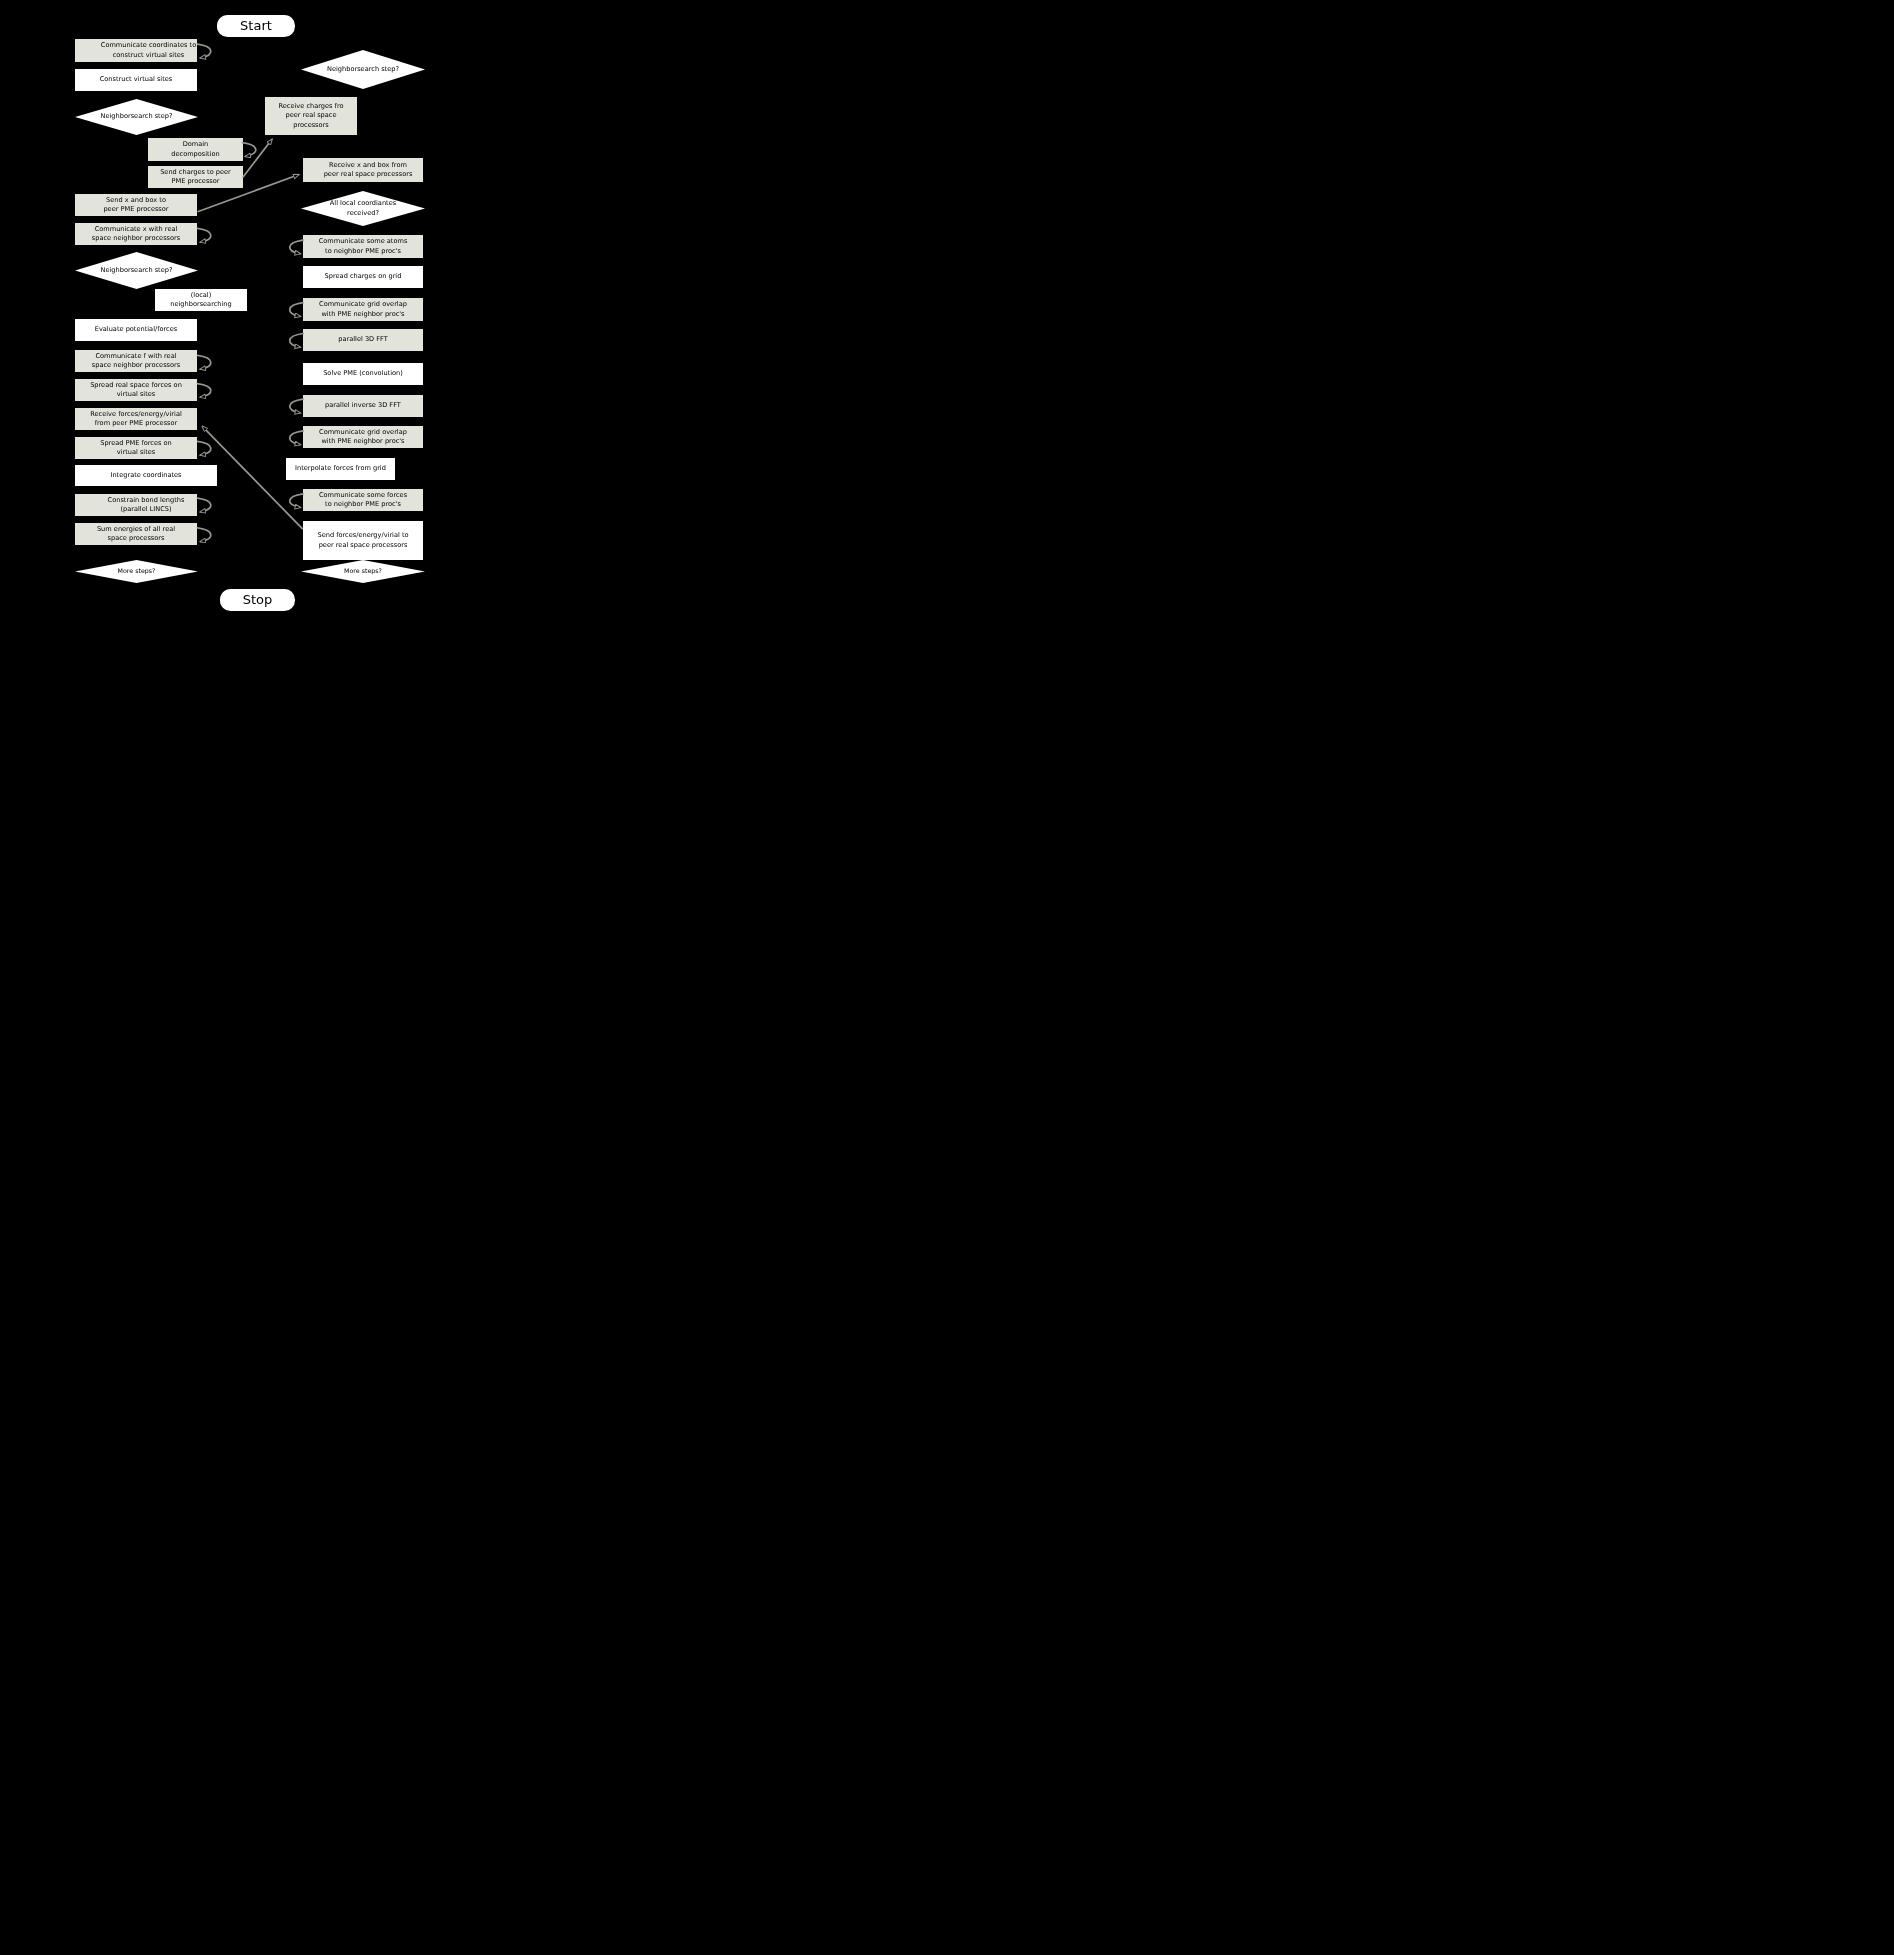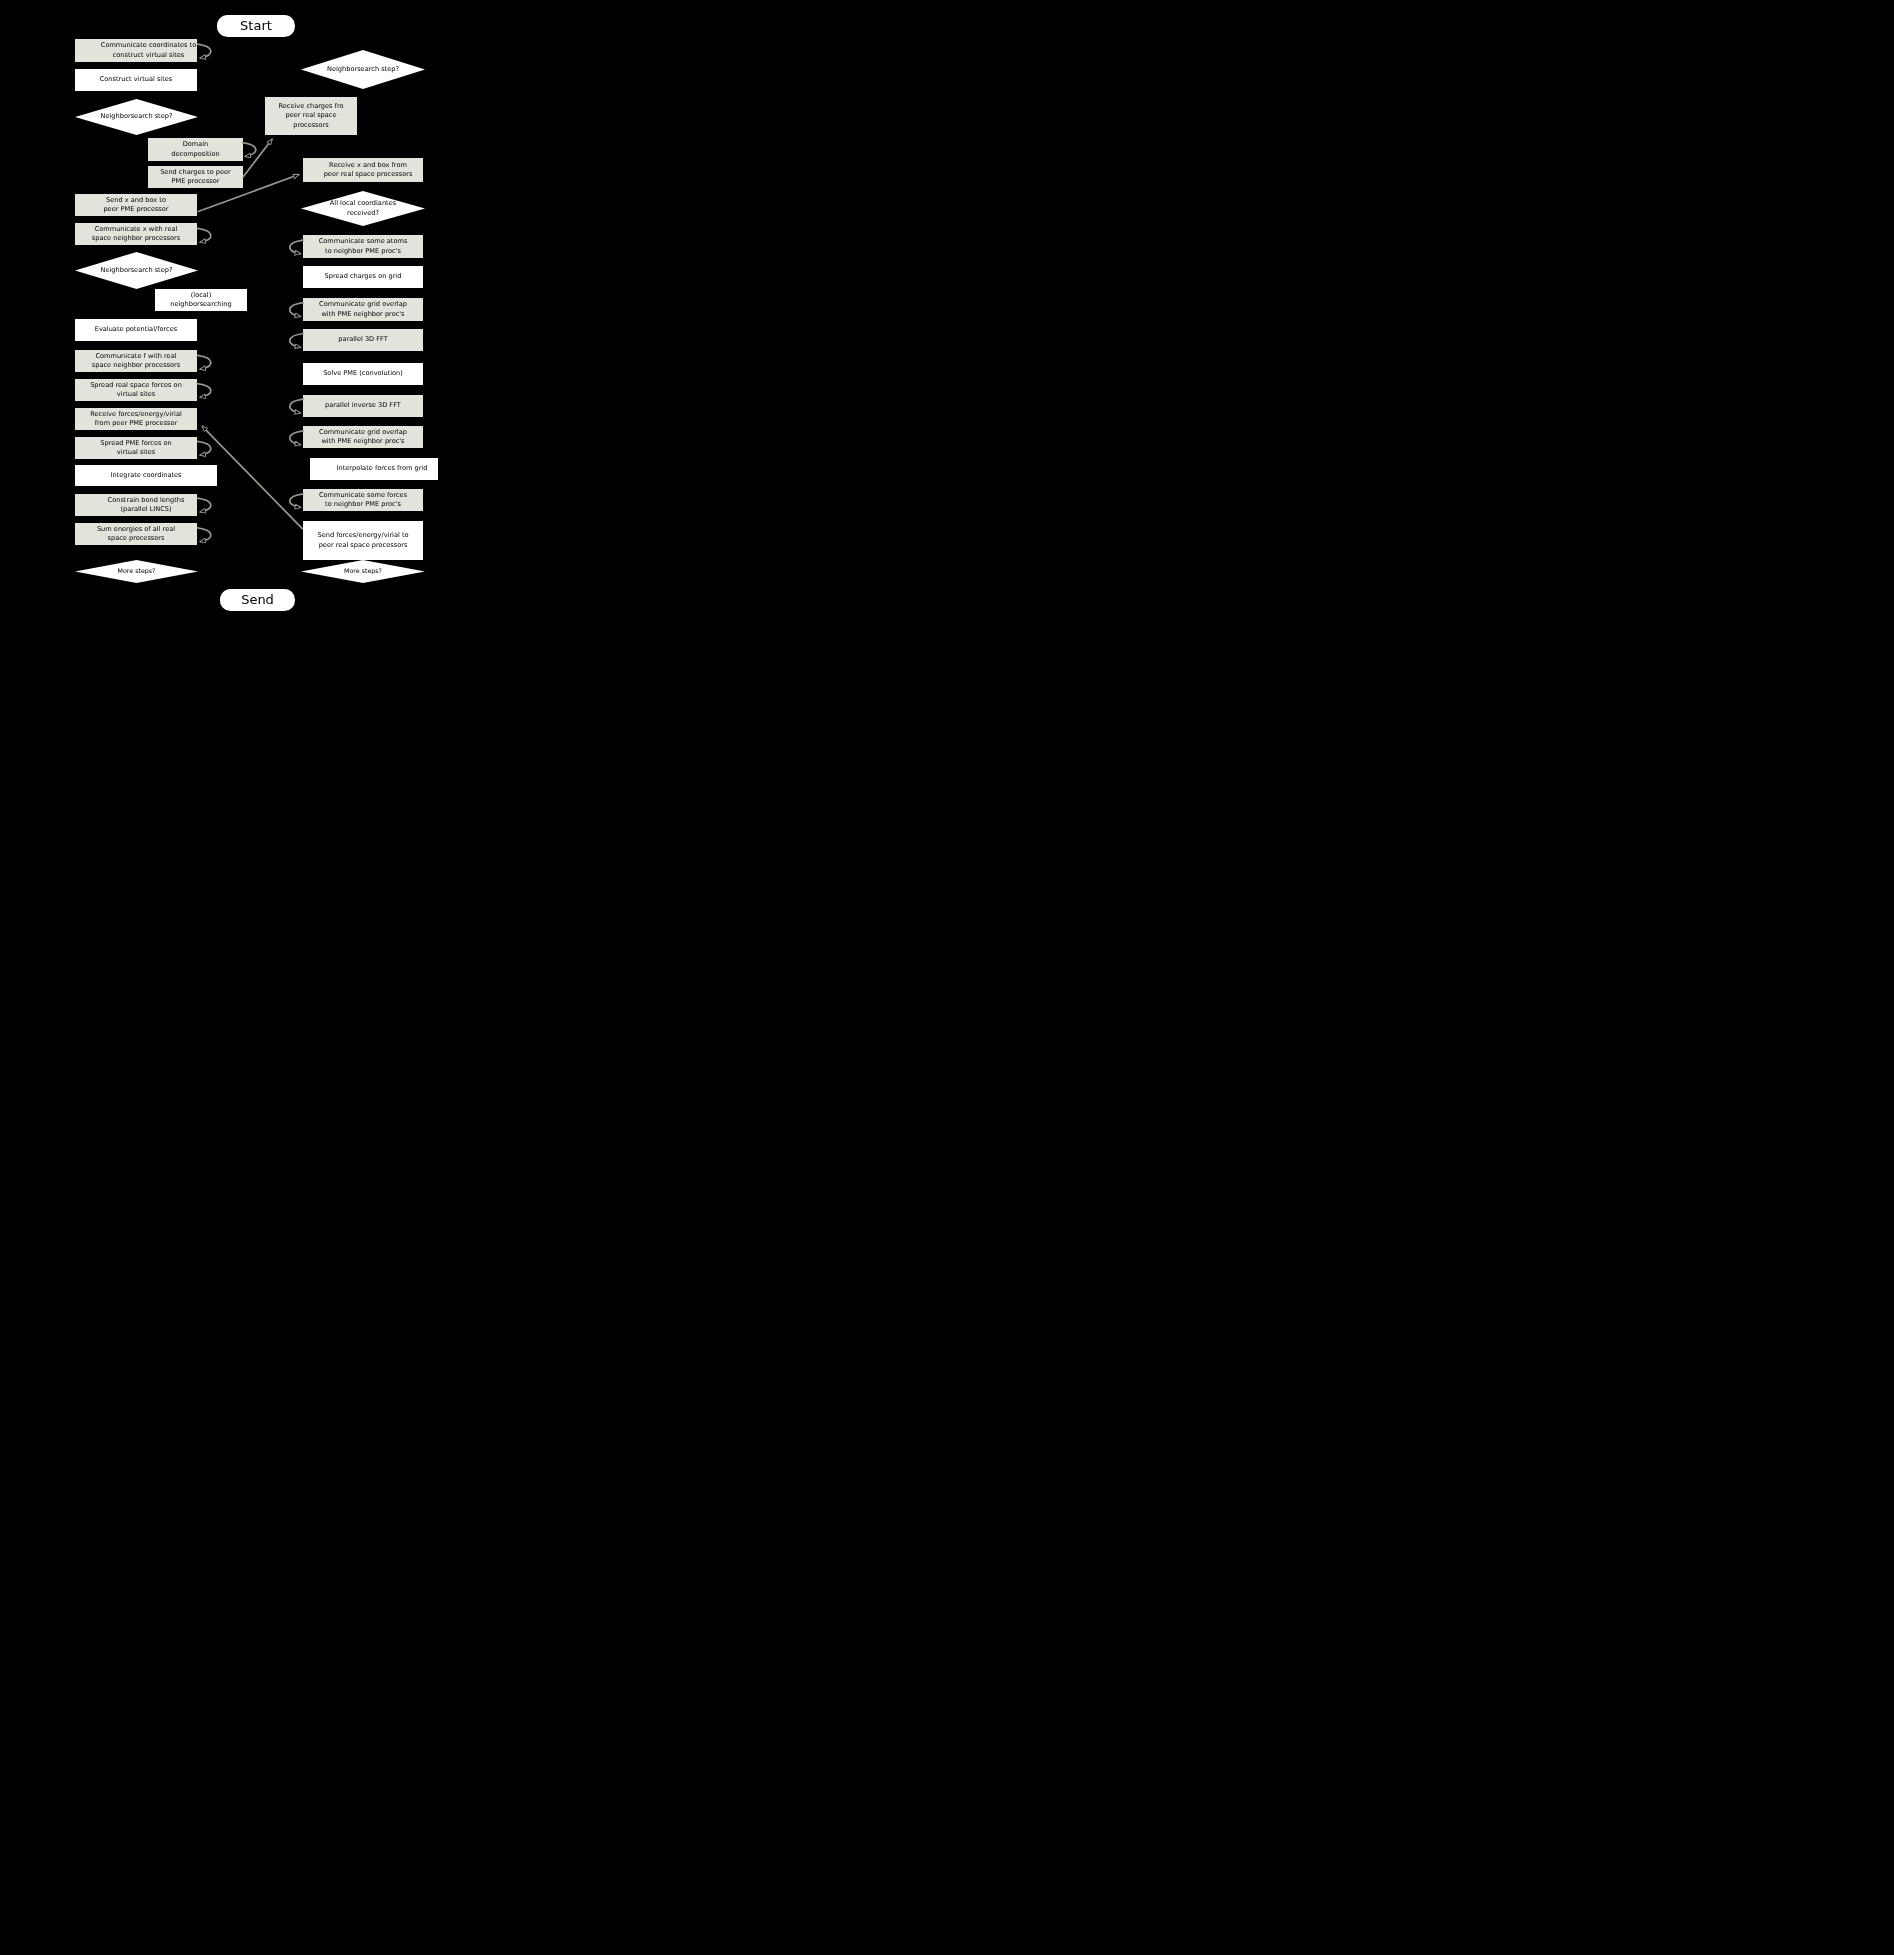--- a/index.html
+++ b/index.html
@@ -46,21 +46,21 @@
     stroke-linecap:round;
     marker-end:url(#ah);
   }
 </style>
 </head>
 <body>
 
 <div id="diagram">
 
   <div class="node terminator" style="left:217px;top:15px;width:78px;height:21.5px;">Start</div>
-  <div class="node terminator" style="left:220px;top:589px;width:75px;height:21.5px;">Send</div>
+  <div class="node terminator" style="left:220px;top:589px;width:75px;height:21.5px;">Stop</div>
 
   <div class="node proc-gray" style="left:75px;top:39px;width:122px;height:23px;padding-left:25px;">Communicate coordinates to
 construct virtual sites</div>
   <div class="node proc-white" style="left:75px;top:69px;width:122px;height:22px;">Construct virtual sites</div>
   <div class="node diamond" style="left:75px;top:99px;width:123px;height:36px;">Neighborsearch step?</div>
   <div class="node proc-gray" style="left:148px;top:138px;width:95px;height:23px;">Domain
 decomposition</div>
   <div class="node proc-gray" style="left:148px;top:166px;width:95px;height:22px;">Send charges to peer
 PME processor</div>
   <div class="node proc-gray" style="left:75px;top:194px;width:122px;height:22px;">Send x and box to
@@ -97,21 +97,21 @@
   <div class="node proc-gray" style="left:303px;top:235px;width:120px;height:23px;">Communicate some atoms
 to neighbor PME proc's</div>
   <div class="node proc-white" style="left:303px;top:266px;width:120px;height:22px;">Spread charges on grid</div>
   <div class="node proc-gray" style="left:303px;top:298px;width:120px;height:23px;">Communicate grid overlap
 with PME neighbor proc's</div>
   <div class="node proc-gray" style="left:303px;top:329px;width:120px;height:22px;">parallel 3D FFT</div>
   <div class="node proc-white" style="left:303px;top:363px;width:120px;height:22px;">Solve PME (convolution)</div>
   <div class="node proc-gray" style="left:303px;top:395px;width:120px;height:22px;">parallel inverse 3D FFT</div>
   <div class="node proc-gray" style="left:303px;top:426px;width:120px;height:22px;">Communicate grid overlap
 with PME neighbor proc's</div>
-  <div class="node proc-white" style="left:310px;top:458px;width:144px;height:22px;">Interpolate forces from grid</div>
+  <div class="node proc-white" style="left:286px;top:458px;width:109px;height:22px;">Interpolate forces from grid</div>
   <div class="node proc-gray" style="left:303px;top:489px;width:120px;height:22px;">Communicate some forces
 to neighbor PME proc's</div>
   <div class="node proc-white" style="left:303px;top:521px;width:120px;height:39px;">Send forces/energy/virial to
 peer real space processors</div>
   <div class="node diamond" style="left:301px;top:560px;width:124px;height:23px;font-size:6.3px;">More steps?</div>
 
   <svg id="arrow-layer" viewBox="0 0 1120 1573" xmlns="http://www.w3.org/2000/svg">
     <defs>
       <marker id="ah" markerWidth="20" markerHeight="16" refX="14" refY="7" orient="auto" markerUnits="userSpaceOnUse">
         <path d="M1.5,1 L16,7 L1.5,13 Z" style="fill:var(--background,#000);stroke:var(--arrow,#96968f);stroke-width:2.4"></path>

